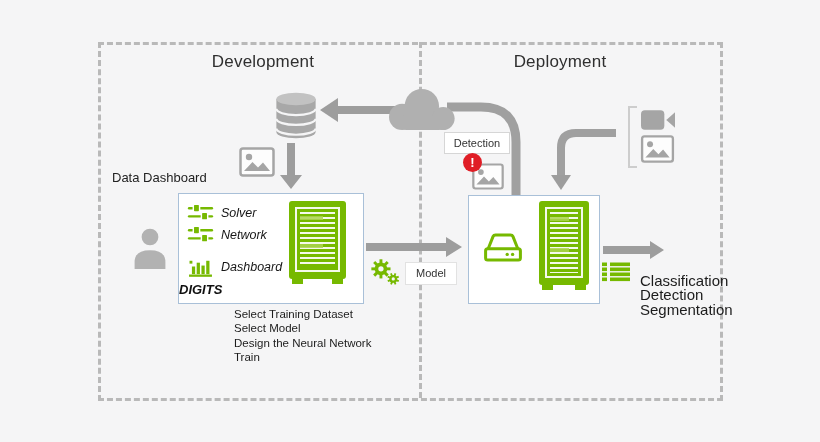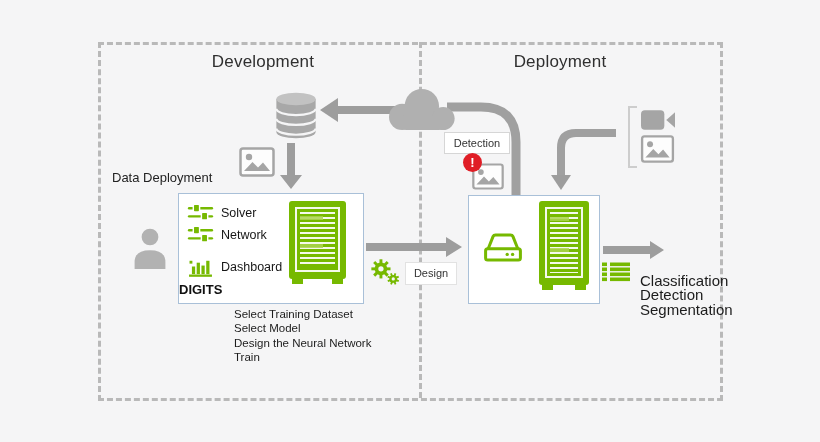--- a/index.html
+++ b/index.html
@@ -8,21 +8,21 @@
   .abs{position:absolute;}
   
   .frame{left:98px;top:42px;width:619px;height:353px;border:3px dashed #b9b9b9;z-index:0;}
   .divider{left:419px;top:42px;height:356px;width:0;border-left:3px dashed #b9b9b9;z-index:0;}
   
   .zone-title{font-size:17px;color:#2f2f2f;text-align:center;z-index:2;letter-spacing:.2px;}
   .t-dev{left:178px;top:52px;width:170px;}
   .t-dep{left:478px;top:52px;width:164px;}
   .ds-label{left:112px;top:170px;font-size:13px;color:#222;z-index:2;}
   
-  .wbox{background:#fff;border:1px solid #a9c0d8;z-index:2;}
+  .wbox{background:#fff;border:1px solid #a9c0d8;z-index:2;font-style:italic;}
   .digits-box{left:178px;top:193px;width:184px;height:109px;}
   .deploy-box{left:468px;top:195px;width:130px;height:107px;}
   .row-label{position:absolute;font-size:12.5px;color:#161616;}
   .digits-caption{position:absolute;left:0;right:20px;top:88px;text-align:left;font-size:13px;font-weight:bold;color:#111;}
   
   .tag{background:#fff;border:1px solid #d6d6d6;font-size:11px;color:#333;text-align:center;line-height:20px;z-index:3;}
   .feedback-tag{left:444px;top:132px;width:64px;height:20px;}
   .model-tag{left:405px;top:262px;width:50px;height:21px;border-color:#e2e2e2;}
   
   .steps{left:205px;top:307px;font-size:11.5px;color:#1c1c1c;line-height:14.3px;z-index:2;margin-left:29px;}
@@ -45,21 +45,21 @@
 </head>
 <body>
 
 <div id="stage">
 
   <div class="abs frame"></div>
   <div class="abs divider"></div>
 
   <div class="abs zone-title t-dev">Development</div>
   <div class="abs zone-title t-dep">Deployment</div>
-  <div class="abs ds-label">Data Deployment</div>
+  <div class="abs ds-label">Data Dashboard</div>
 
   <svg class="abs overlay" width="820" height="442" viewBox="0 0 820 442">
     <path fill="#9d9d9d" d="M320 110 L338 98 L338 106 L432 106 L432 114 L338 114 L338 122 Z"></path>
     <path fill="none" stroke="#a0a0a0" stroke-width="9" d="M516 197 V142 Q516 107 481 107 H447"></path>
     <path fill="#9d9d9d" d="M291 189 L280 175 L287 175 L287 143 L295 143 L295 175 L302 175 Z"></path>
     <path fill="#9d9d9d" d="M462 247 L446 237 L446 243 L366 243 L366 251 L446 251 L446 257 Z"></path>
     <path fill="none" stroke="#a0a0a0" stroke-width="8" d="M616 133 H576 Q561 133 561 148 V176"></path>
     <path fill="#9d9d9d" d="M561 190 L551 175 L571 175 Z"></path>
     <path fill="#9d9d9d" d="M664 250 L650 241 L650 246 L603 246 L603 254 L650 254 L650 259 Z"></path>
     <path fill="none" stroke="#cdcdcd" stroke-width="2" d="M637 107 H629 V167 H637"></path>
@@ -183,21 +183,21 @@
         <rect x="-1.6" y="-10.5" width="3.2" height="5" transform="rotate(157)"></rect>
         <rect x="-1.6" y="-10.5" width="3.2" height="5" transform="rotate(202)"></rect>
         <rect x="-1.6" y="-10.5" width="3.2" height="5" transform="rotate(247)"></rect>
         <rect x="-1.6" y="-10.5" width="3.2" height="5" transform="rotate(292)"></rect>
         <rect x="-1.6" y="-10.5" width="3.2" height="5" transform="rotate(337)"></rect>
         <circle r="7"></circle>
       </g>
       <circle r="2.9" fill="#f5f5f6"></circle>
     </g>
   </svg>
-  <div class="abs tag model-tag">Design</div>
+  <div class="abs tag model-tag">Model</div>
 
   <div class="abs tag feedback-tag">Detection</div>
   <div class="abs badge">!</div>
 
   <div class="abs wbox deploy-box">
     <svg class="abs" style="left:10px;top:28px;" width="48" height="47" viewBox="0 0 80 62">
       <path d="M15 34 L23.5 12.5 Q24.5 10 27.5 10 H52.5 Q55.5 10 56.5 12.5 L65 34" fill="#fff" stroke="#76b900" stroke-width="5" stroke-linejoin="round"></path>
       <rect x="11" y="33" width="58" height="19" rx="3.5" fill="#fff" stroke="#76b900" stroke-width="5"></rect>
       <circle cx="47" cy="42.5" r="2.8" fill="#76b900"></circle>
       <circle cx="56" cy="42.5" r="2.8" fill="#76b900"></circle>

